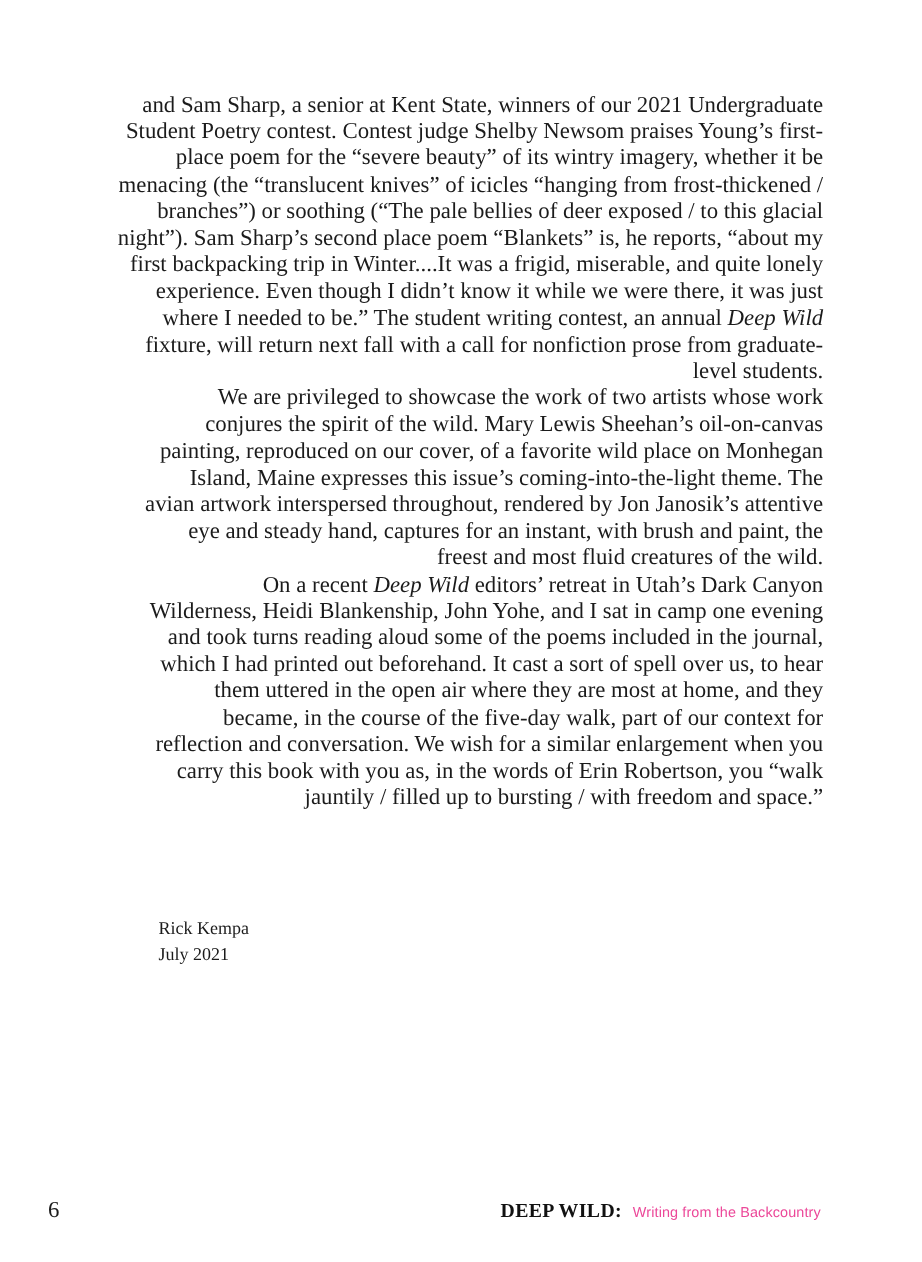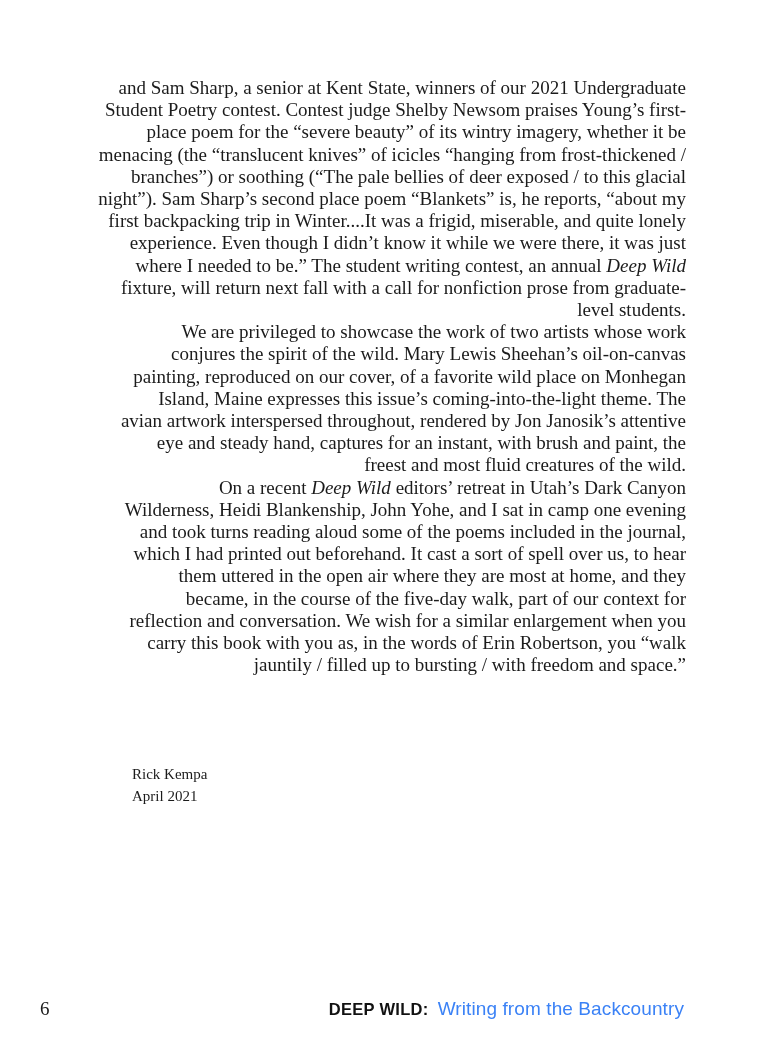--- a/index.html
+++ b/index.html
@@ -57,49 +57,49 @@
   }
   .page-num {
     font-family: "Liberation Serif", serif;
     font-size: 19px;
     color: #1b1b1b;
   }
   .running-title {
     white-space: nowrap;
   }
   .journal {
-    font-family: Liberation Sans, sans-serif;
+    font-family: Liberation Serif, serif;
     font-size: 16.5px;
     font-weight: 700;
     letter-spacing: 0.3px;
     color: #111111;
   }
   .tagline {
     font-family: "Liberation Sans", sans-serif;
-    font-size: 19px;
+    font-size: 12px;
     font-weight: 400;
     letter-spacing: 0.1px;
     margin-left: 5px;
-    color: #3b82f6;
+    color: #ec4899;
   }
 </style>
 </head>
 <body>
 
 <div class="page">
 
   <main class="body-text">
       <p><span>and Sam Sharp, a senior at Kent State, winners of our 2021 Undergraduate Student Poetry contest. Contest judge Shelby Newsom praises Young’s first-place poem for the “severe beauty” of its wintry imagery, whether it be menacing (the “translucent knives” of icicles “hanging from frost-thickened / branches”) or soothing (“The pale bellies of deer exposed / to this glacial night”). Sam Sharp’s second place poem “Blankets” is, he reports, “about my first backpacking trip in Winter....It was a frigid, miserable, and quite lonely experience. Even though I didn’t know it while we were there, it was just where I needed to be.” The student writing contest, an annual </span><em>Deep Wild</em><span> fixture, will return next fall with a call for nonfiction prose from graduate-level students.</span></p>
       <p class="indent"><span>We are privileged to showcase the work of two artists whose work conjures the spirit of the wild. Mary Lewis Sheehan’s oil-on-canvas painting, reproduced on our cover, of a favorite wild place on Monhegan Island, Maine expresses this issue’s coming-into-the-light theme.  The avian artwork interspersed throughout, rendered by Jon Janosik’s attentive eye and steady hand, captures for an instant, with brush and paint, the freest and most fluid creatures of the wild.</span></p>
       <p class="indent"><span>On a recent </span><em>Deep Wild</em><span> editors’ retreat in Utah’s Dark Canyon Wilderness, Heidi Blankenship, John Yohe, and I sat in camp one evening and took turns reading aloud some of the poems included in the journal, which I had printed out beforehand. It cast a sort of spell over us, to hear them uttered in the open air where they are most at home, and they became, in the course of the five-day walk, part of our context for reflection and conversation. We wish for a similar enlargement when you carry this book with you as, in the words of Erin Robertson, you “walk jauntily / filled up to bursting / with freedom and space.”</span></p>
     </main>
 
   <div class="signature">
     <div>Rick Kempa</div>
-    <div>April 2021</div>
+    <div>July 2021</div>
   </div>
 
   <div class="footer">
     <span class="page-num">6</span>
     <span class="running-title">
       <span class="journal">DEEP WILD:</span>
       <span class="tagline">Writing from the Backcountry</span>
     </span>
   </div>
 

